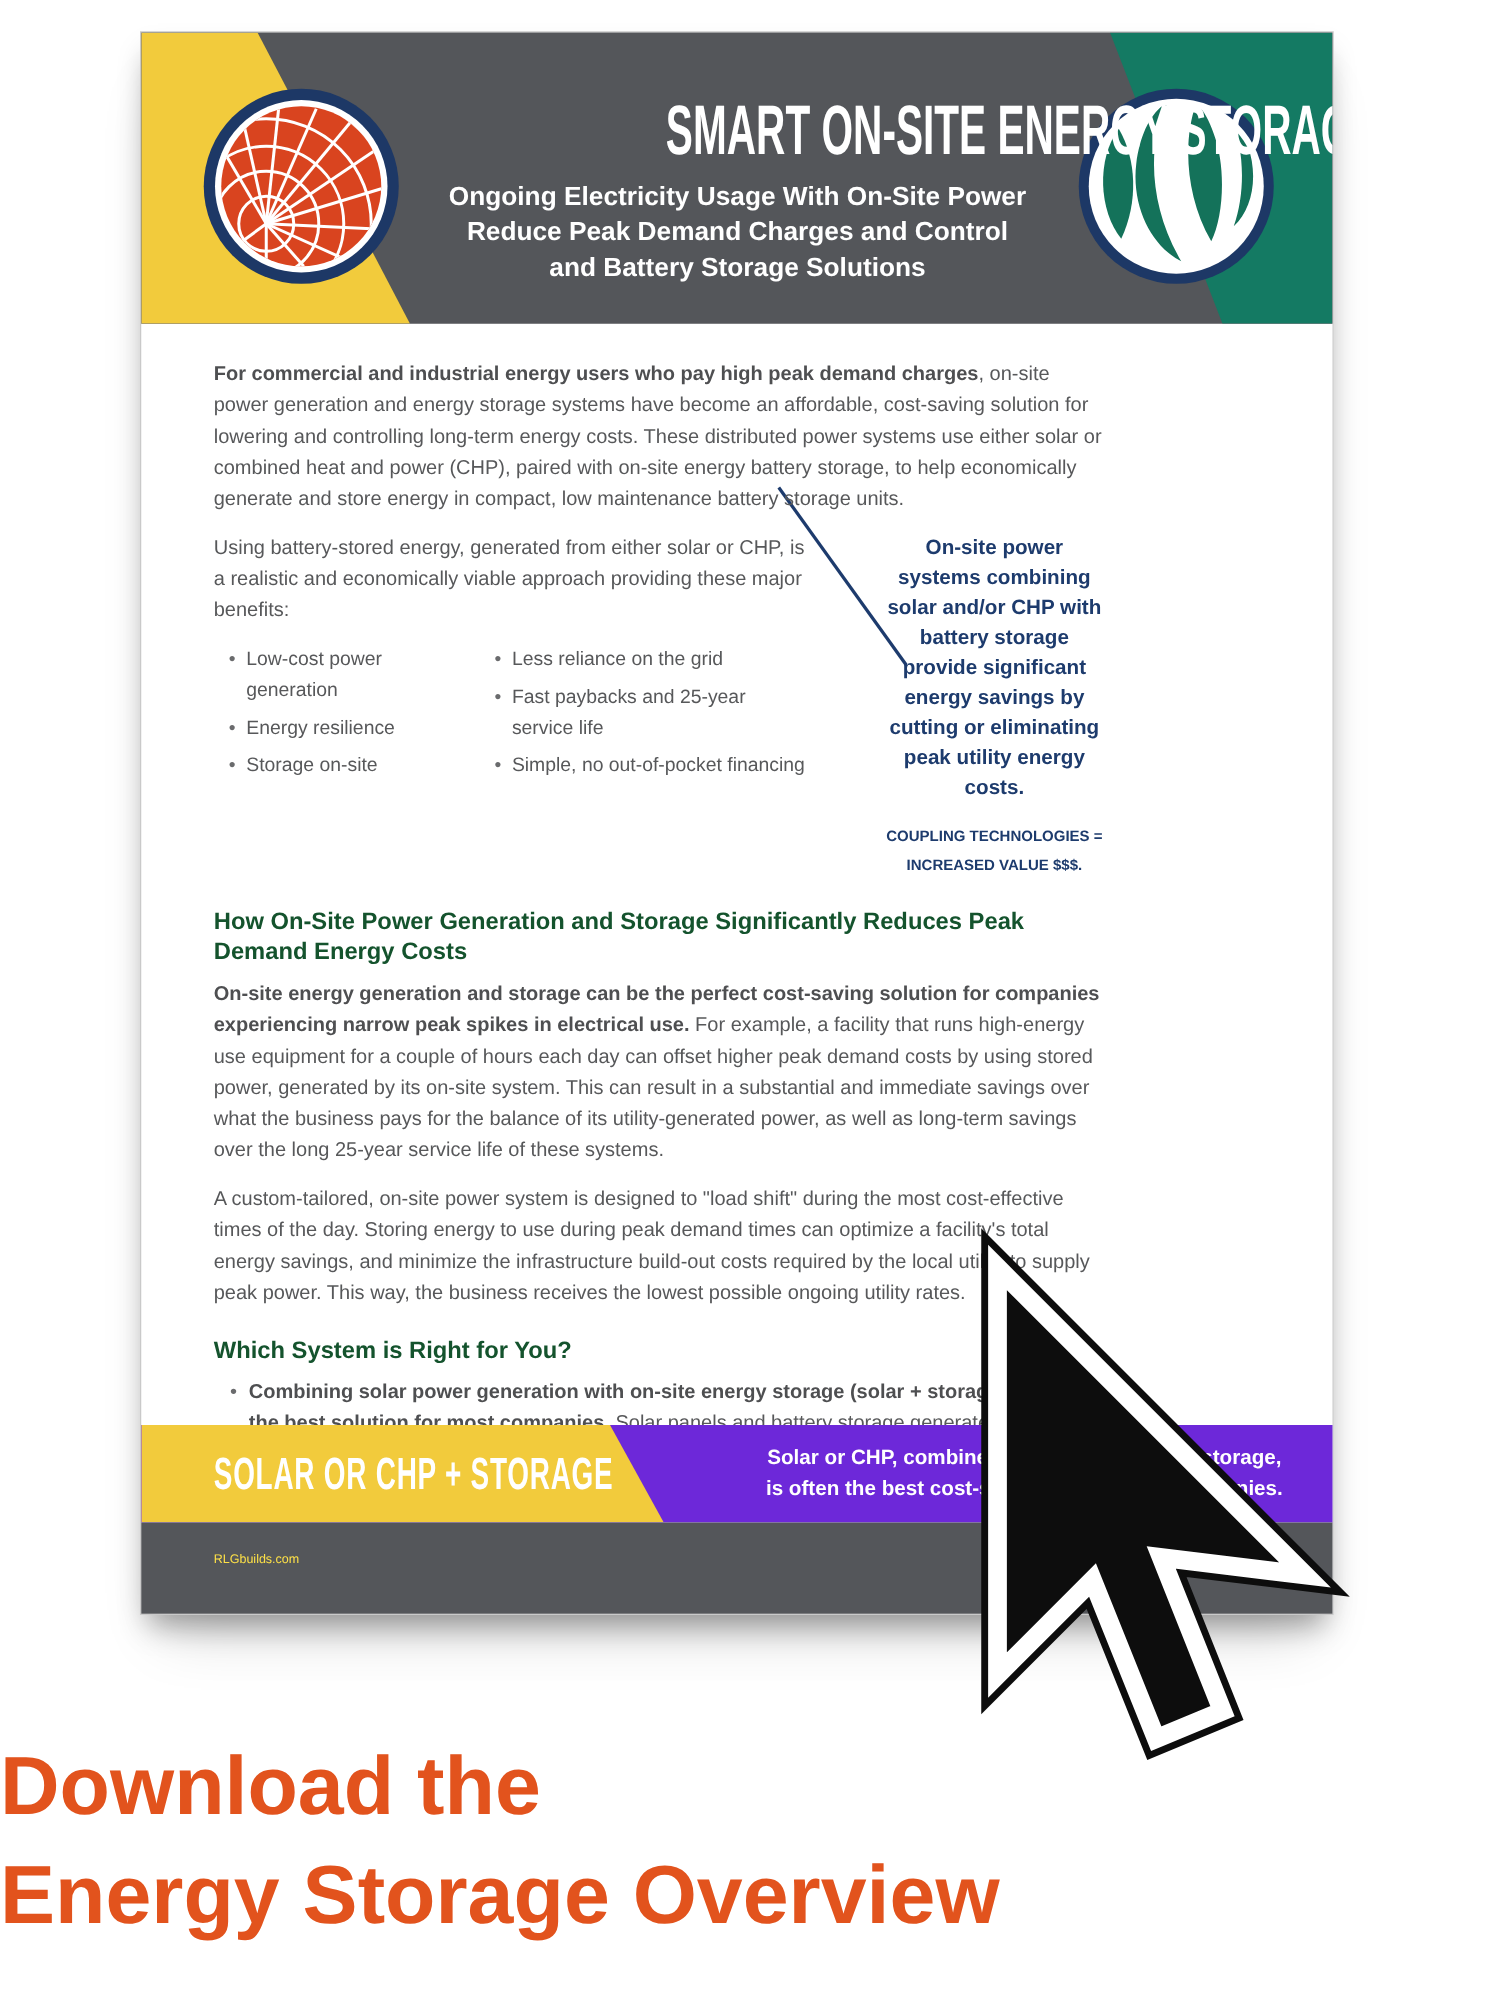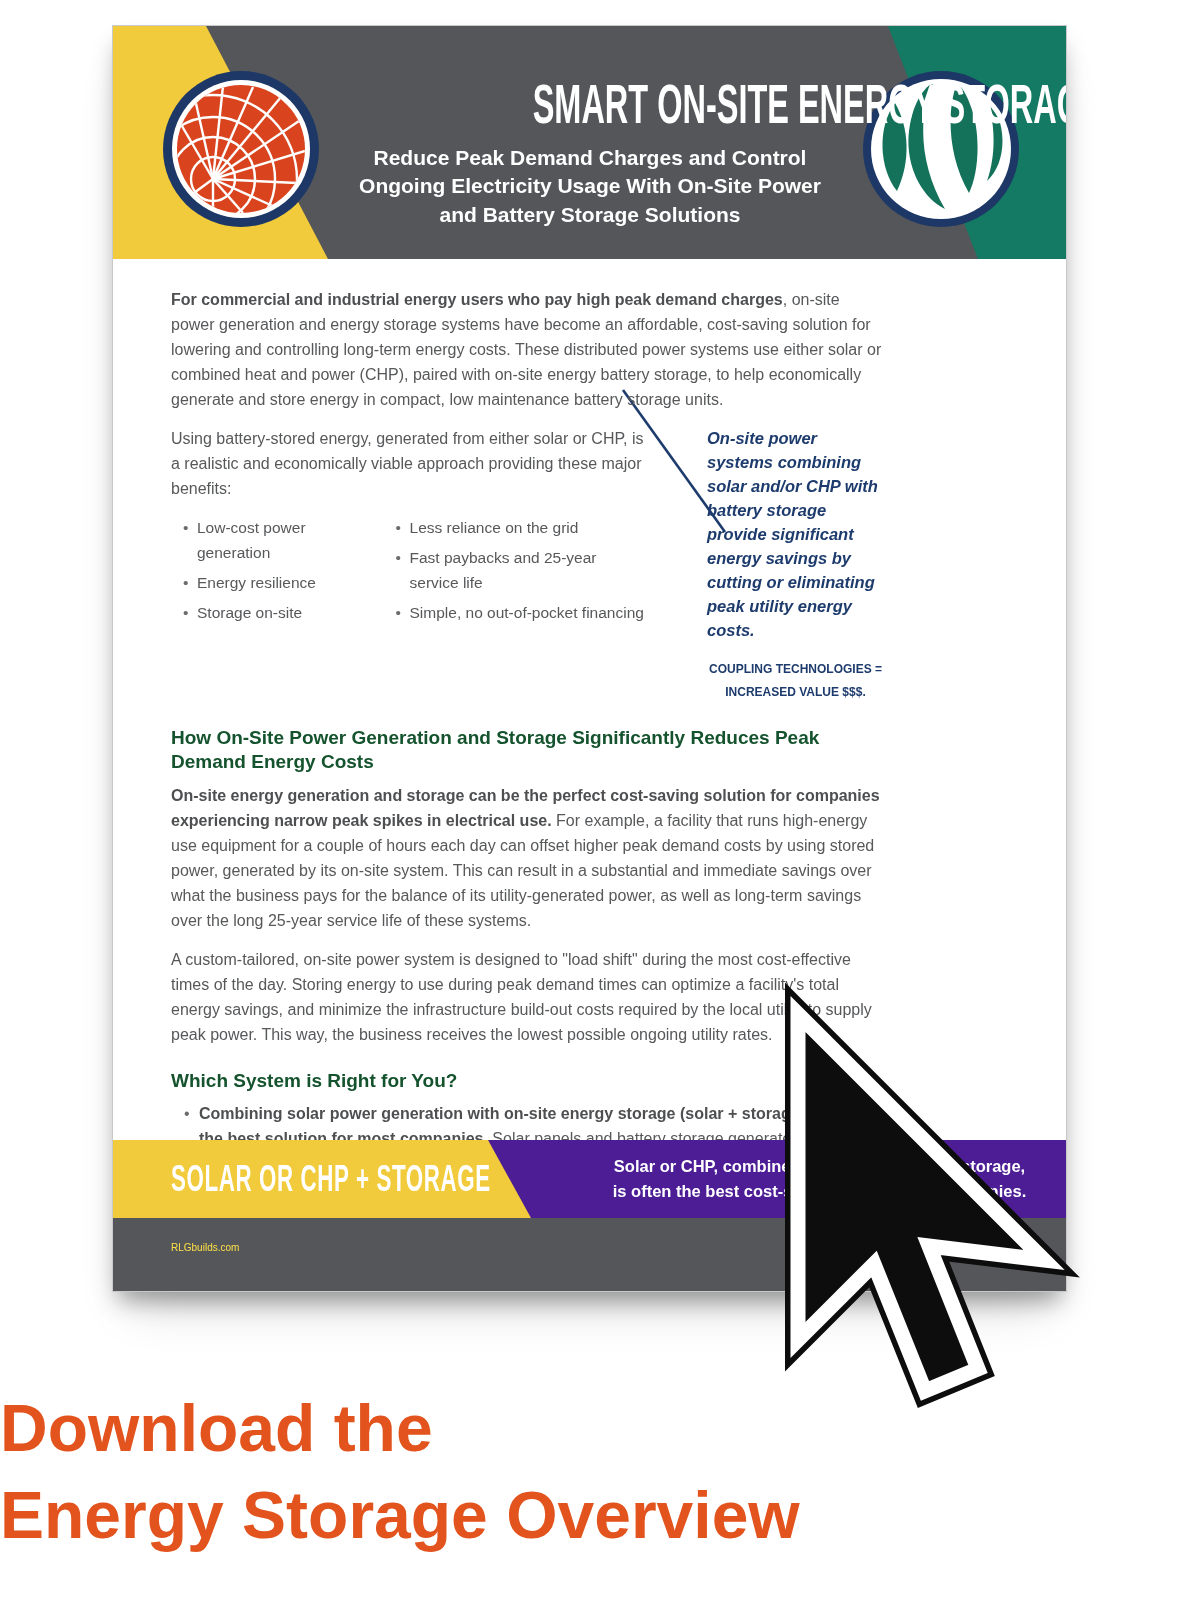--- a/index.html
+++ b/index.html
@@ -29,31 +29,31 @@
   .content{position:absolute;left:0;top:233px;width:829px;bottom:151px;padding:28px 58px 16px 58px;
            box-sizing:border-box;overflow:hidden;color:#57585a;font-size:16px;line-height:25px;}
   .content b{font-weight:700;color:#4e4f51;}
   .twocol{display:flex;margin-top:12px;}
   .tc-left{width:478px;flex:none;}
   .benefit-cols{display:flex;gap:18px;margin-top:14px;}
   .benefit-cols ul{margin:0;padding:0 0 0 26px;list-style:none;font-size:15.5px;}
   .benefit-cols li{position:relative;margin-bottom:5px;}
   .benefit-cols li::before{content:"•";position:absolute;left:-14px;color:#6a6b6d;}
   .tc-right{flex:1;padding-left:58px;box-sizing:border-box;}
-  .callout{color:#1d3b6d;font-weight:700;font-size:16.5px;line-height:24px;text-align:left;font-style:italic;}
+  .callout{color:#1d3b6d;font-weight:700;font-size:16.5px;line-height:24px;text-align:center;}
   .coupling{color:#1d3b6d;font-weight:700;font-size:12px;line-height:23px;text-align:center;margin-top:16px;}
   .divline{position:absolute;left:500px;top:358px;pointer-events:none;}
   h3.red{color:#14532d;font-size:19px;font-weight:700;margin:22px 0 9px 0;line-height:1.25;}
   .para{margin:0 0 14px 0;}
   ul.sys{margin:2px 0 0 0;padding:0 0 0 28px;list-style:none;}
   ul.sys li{position:relative;margin-bottom:13px;}
   ul.sys li::before{content:"•";position:absolute;left:-15px;color:#6a6b6d;}
 
   
-  .band{position:absolute;left:0;bottom:73px;width:953px;height:78px;background:#4c1d95;overflow:hidden;}
+  .band{position:absolute;left:0;bottom:73px;width:953px;height:78px;background:#6d28d9;overflow:hidden;}
   .band .wedge-y2{position:absolute;inset:0;background:#f2cb3c;
         clip-path:polygon(0 0,375px 0,418px 78px,0 78px);}
   .band-label{position:absolute;left:58px;top:50%;transform:translateY(-50%) scaleX(.62);
         transform-origin:left center;color:#fff;font-size:36px;font-weight:700;white-space:nowrap;letter-spacing:1px;}
   .band-msg{position:absolute;left:470px;right:10px;top:50%;transform:translateY(-50%);
         color:#fff;font-weight:700;font-size:16.5px;line-height:25px;text-align:center;}
   .band-msg span{display:block;}
   .footer{position:absolute;left:0;bottom:0;width:953px;height:73px;background:#54565a;}
   .footer .site{position:absolute;left:58px;top:24px;color:#fde047;font-weight:400;font-size:10px;}
 
@@ -116,22 +116,22 @@
           <path d="M34,34 C48,58 50,92 36,122 C18,100 16,58 34,34 Z"></path>
           <path d="M74,12 C56,44 58,96 84,140 C60,128 44,96 48,62 C51,38 60,20 74,12 Z"></path>
           <path d="M96,14 C86,40 86,86 108,124 C118,104 120,64 110,38 C106,26 101,18 96,14 Z"></path>
           <path d="M124,26 C134,48 136,84 126,112 C146,94 148,52 124,26 Z"></path>
         </g>
       </svg>
 
       <div class="hdr-text">
         <span class="hdr-title">SMART ON-SITE ENERGY STORAGE</span>
         <div class="hdr-sub">
+          <span>Ongoing Electricity Usage With On-Site Power</span>
           <span>Reduce Peak Demand Charges and Control</span>
-          <span>Ongoing Electricity Usage With On-Site Power</span>
           <span>and Battery Storage Solutions</span>
         </div>
       </div>
     </div>
 
     <svg class="divline" width="130" height="160">
       <line x1="10" y1="6" x2="112" y2="148" stroke="#1d3b6d" stroke-width="2.6"></line>
     </svg>
 
     <div class="content">

